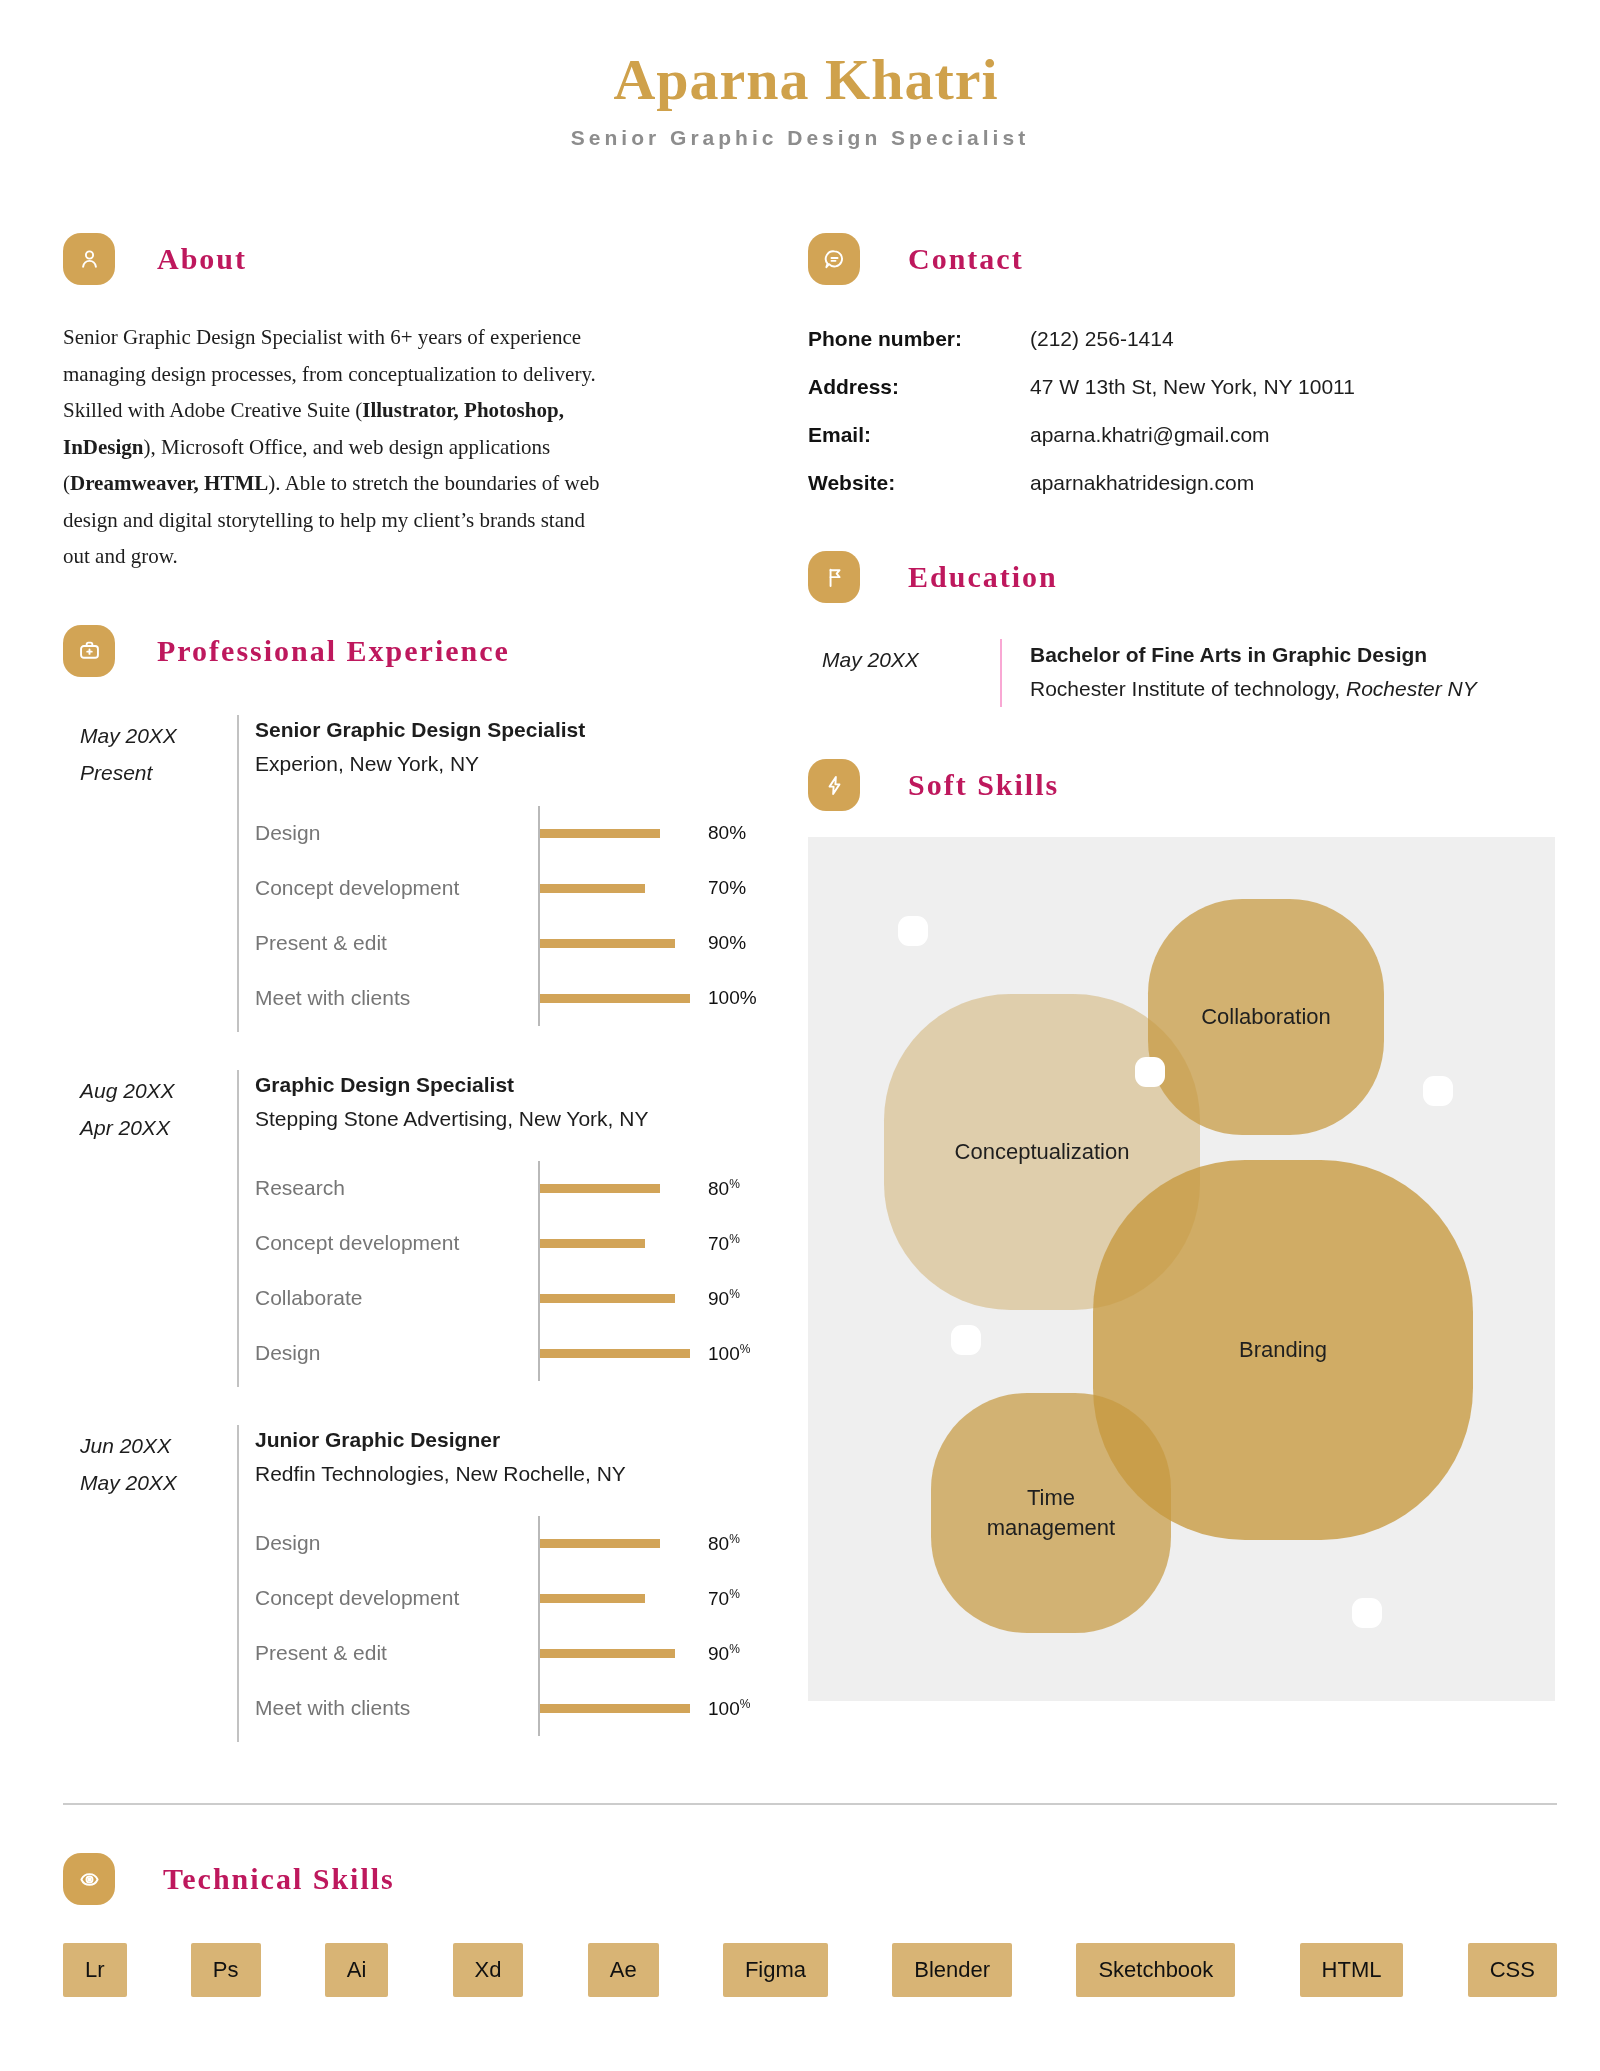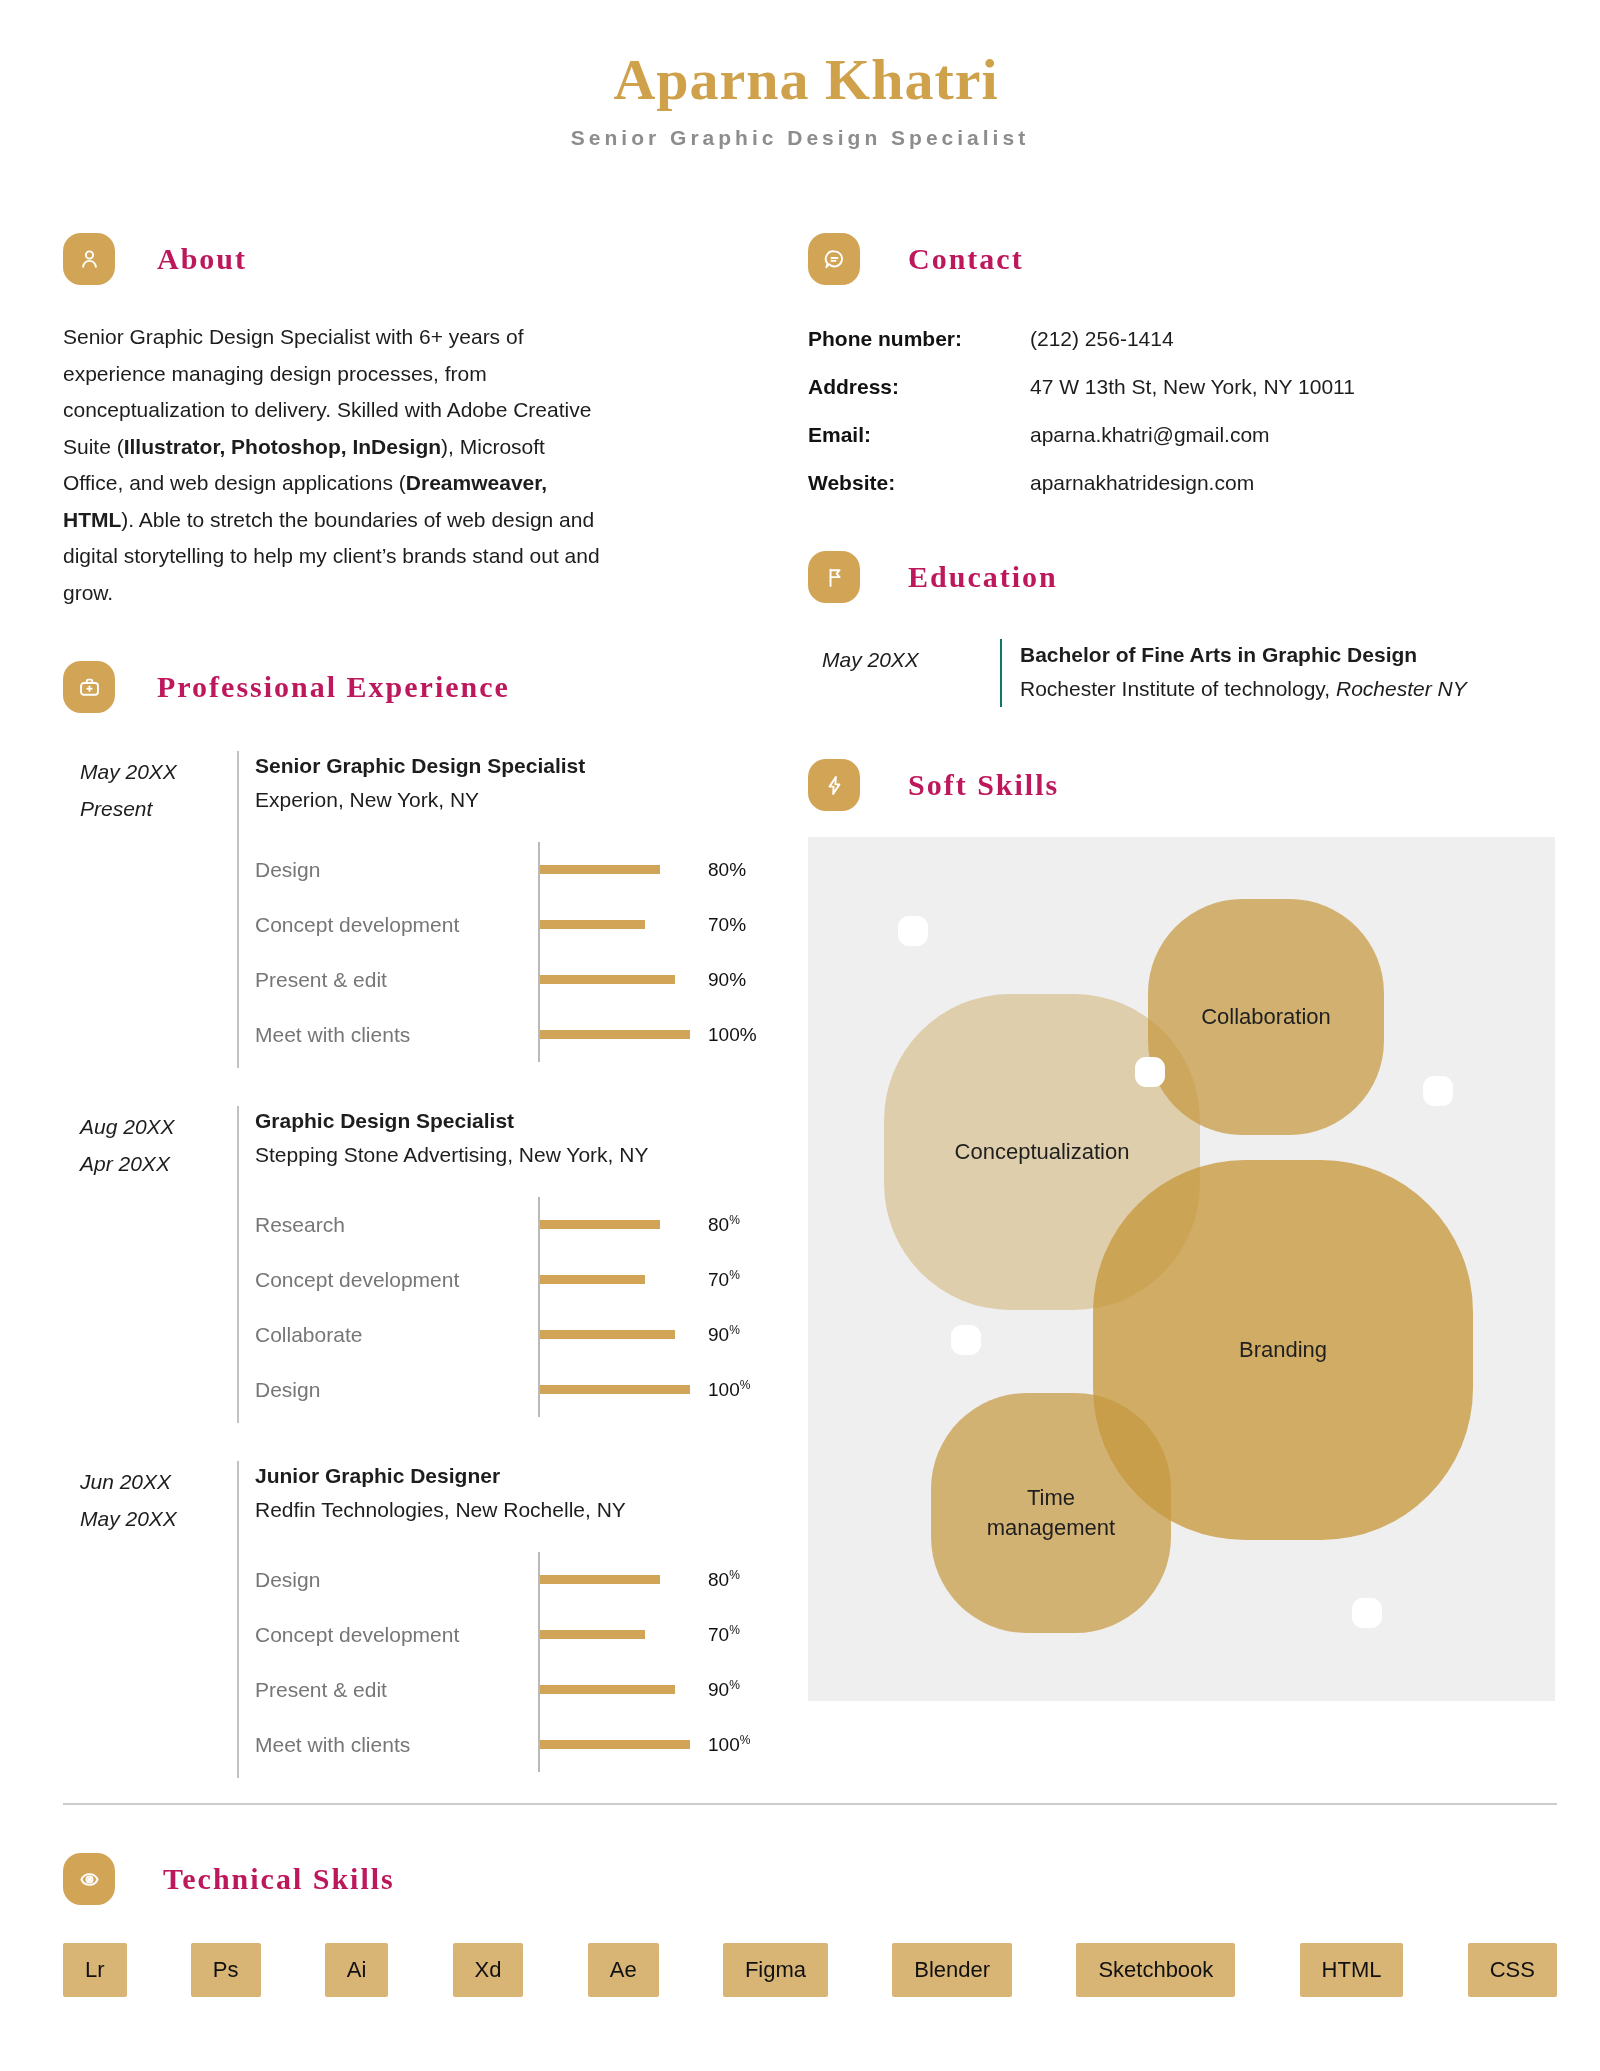--- a/index.html
+++ b/index.html
@@ -19,21 +19,21 @@
             display:flex;align-items:center;justify-content:center;}
   .squircle svg{width:27px;height:27px;stroke:#ffffff;fill:none;stroke-width:1.7;
                 stroke-linecap:round;stroke-linejoin:round;}
   .sec-title{font-family:"Liberation Serif",serif;font-weight:700;font-size:30px;
              letter-spacing:2px;color:#be185d;}
 
   
   .left-col{position:absolute;left:63px;top:233px;width:700px;}
   .right-col{position:absolute;left:808px;top:233px;width:750px;}
 
-  .about-text{margin-top:34px;width:545px;font-size:21px;line-height:36.5px;color:#1d1d1d;}
+  .about-text{margin-top:34px;width:545px;font-size:21px;line-height:36.5px;color:#1d1d1d;font-family:Liberation Serif, serif;}
   .about-text b{font-weight:700;}
 
   
   .exp-head{margin-top:50px;}
   .job{display:flex;margin-top:38px;}
   .job-dates{flex:0 0 174px;padding-left:17px;box-sizing:border-box;font-style:italic;
              font-size:21px;line-height:37px;color:#1d1d1d;padding-top:2px;}
   .job-details{flex:1;border-left:2px solid #c2c2c2;padding-left:16px;padding-bottom:6px;}
   .job-role{font-weight:700;font-size:21px;line-height:30px;}
   .job-company{font-size:21px;line-height:37px;}
@@ -50,21 +50,21 @@
   .contact-rows{margin-top:30px;}
   .c-row{display:flex;height:48px;align-items:center;}
   .c-label{flex:0 0 222px;font-weight:700;font-size:21px;color:#121212;}
   .c-value{font-size:21px;color:#1d1d1d;}
 
   
   .edu-head{margin-top:44px;align-items:center;}
   .edu-entry{display:flex;margin-top:36px;}
   .edu-date{flex:0 0 192px;padding-left:14px;box-sizing:border-box;font-style:italic;
             font-size:21px;line-height:37px;padding-top:2px;}
-  .edu-details{flex:1;border-left:2px solid #0f766e;padding-left:18px;}
+  .edu-details{flex:1;border-left:2px solid #f9a8d4;padding-left:28px;}
   .edu-degree{font-weight:700;font-size:21px;line-height:31px;}
   .edu-school{font-size:21px;line-height:37px;}
   .edu-school i{font-style:italic;}
 
   
   .soft-head{margin-top:52px;}
   .soft-panel{position:relative;margin-top:26px;width:747px;height:864px;background:#efefef;}
   .bubble{position:absolute;border-radius:40%;display:flex;align-items:center;
           justify-content:center;text-align:center;}
   .bubble-label{font-size:22px;color:#1f1f1f;line-height:30px;}

